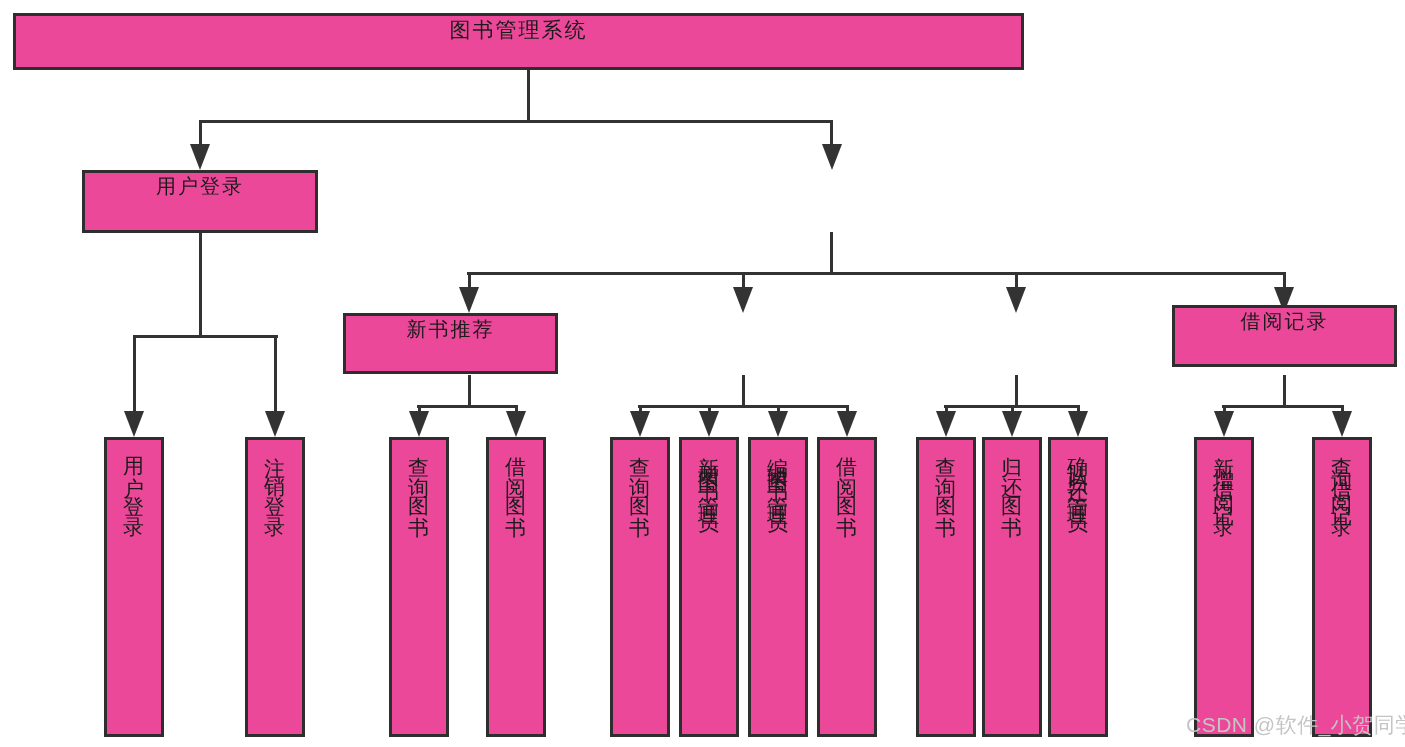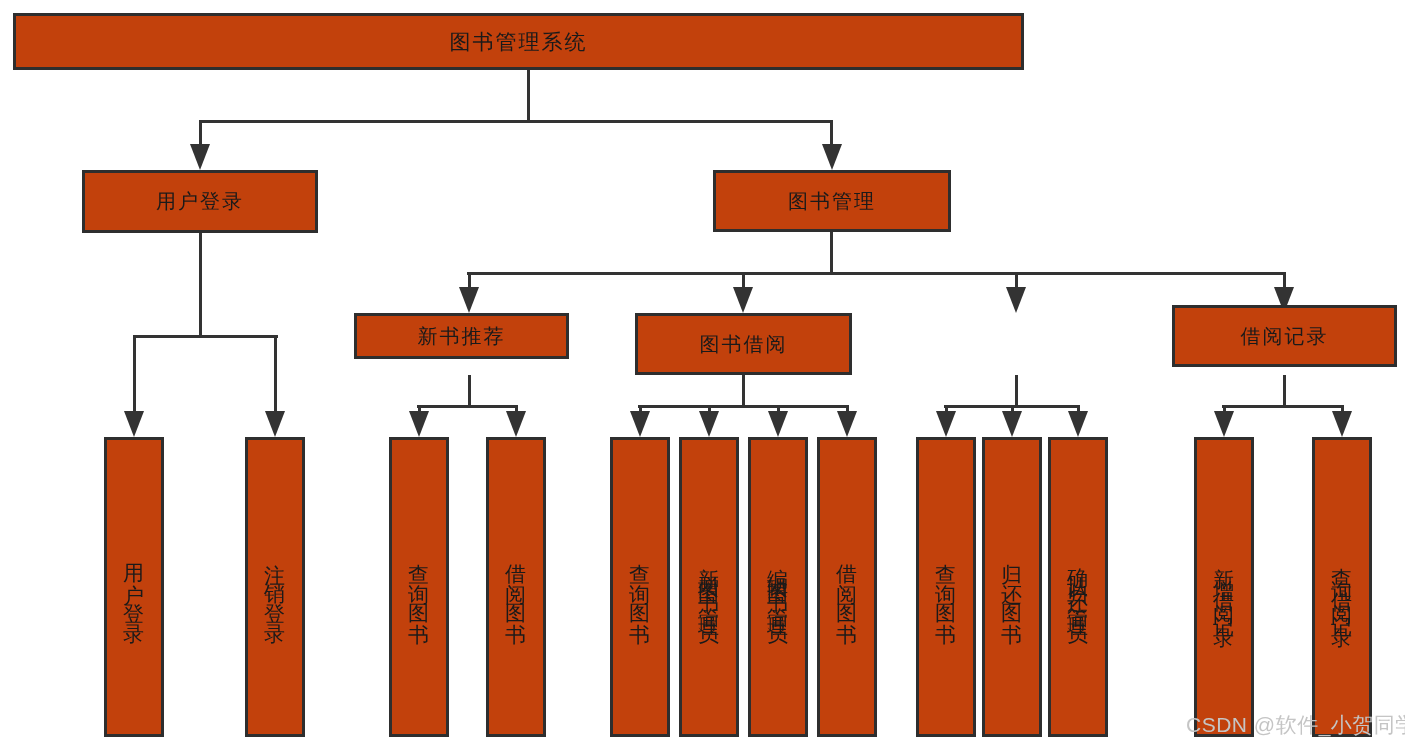--- a/index.html
+++ b/index.html
@@ -7,22 +7,22 @@
     position:relative;
     width:1405px;height:747px;
     background:#ffffff;
     font-family:"Liberation Sans","DejaVu Sans",sans-serif;
     overflow:hidden;
   }
   .box{
     position:absolute;
     box-sizing:border-box;
     border:3px solid #2e2e2e;
-    background:#c2410c;
-    display:flex;align-items:center;justify-content:center;
+    background:#ec4899;
+    display:flex;justify-content:center;
     color:#1a1a1a;
     font-size:20px;
     letter-spacing:2px;
   }
   .leaf{top:437px;width:60px;height:300px;}
   .vtext{
     writing-mode:vertical-rl;
     text-orientation:mixed;
     font-size:21px;
     line-height:1;
@@ -113,29 +113,23 @@
   <div class="v" style="left:1341px;top:405px;height:8px"></div>
   <div class="ar" style="left:1332px;top:411px"></div>
 
   <div class="box" style="left:13px;top:13px;width:1011px;height:57px;font-size:21px">
     <span>图书管理系统</span>
   </div>
 
   <div class="box" style="left:82px;top:170px;width:236px;height:63px">
     <span>用户登录</span>
   </div>
-  <div class="box" style="left:713px;top:170px;width:238px;height:62px">
-    <span>图书管理</span>
-  </div>
 
-  <div class="box" style="left:354px;top:313px;width:215px;height:46px">
+  <div class="box" style="left:343px;top:313px;width:215px;height:61px">
     <span>新书推荐</span>
-  </div>
-  <div class="box" style="left:635px;top:313px;width:217px;height:62px">
-    <span>图书借阅</span>
   </div>
   <div class="box" style="left:1172px;top:305px;width:225px;height:62px">
     <span>借阅记录</span>
   </div>
 
   <div class="box leaf" style="left:104px">
     <span class="vtext ls4">用户登录</span>
   </div>
   <div class="box leaf" style="left:245px">
     <span class="vtext ls4">注销登录</span>

